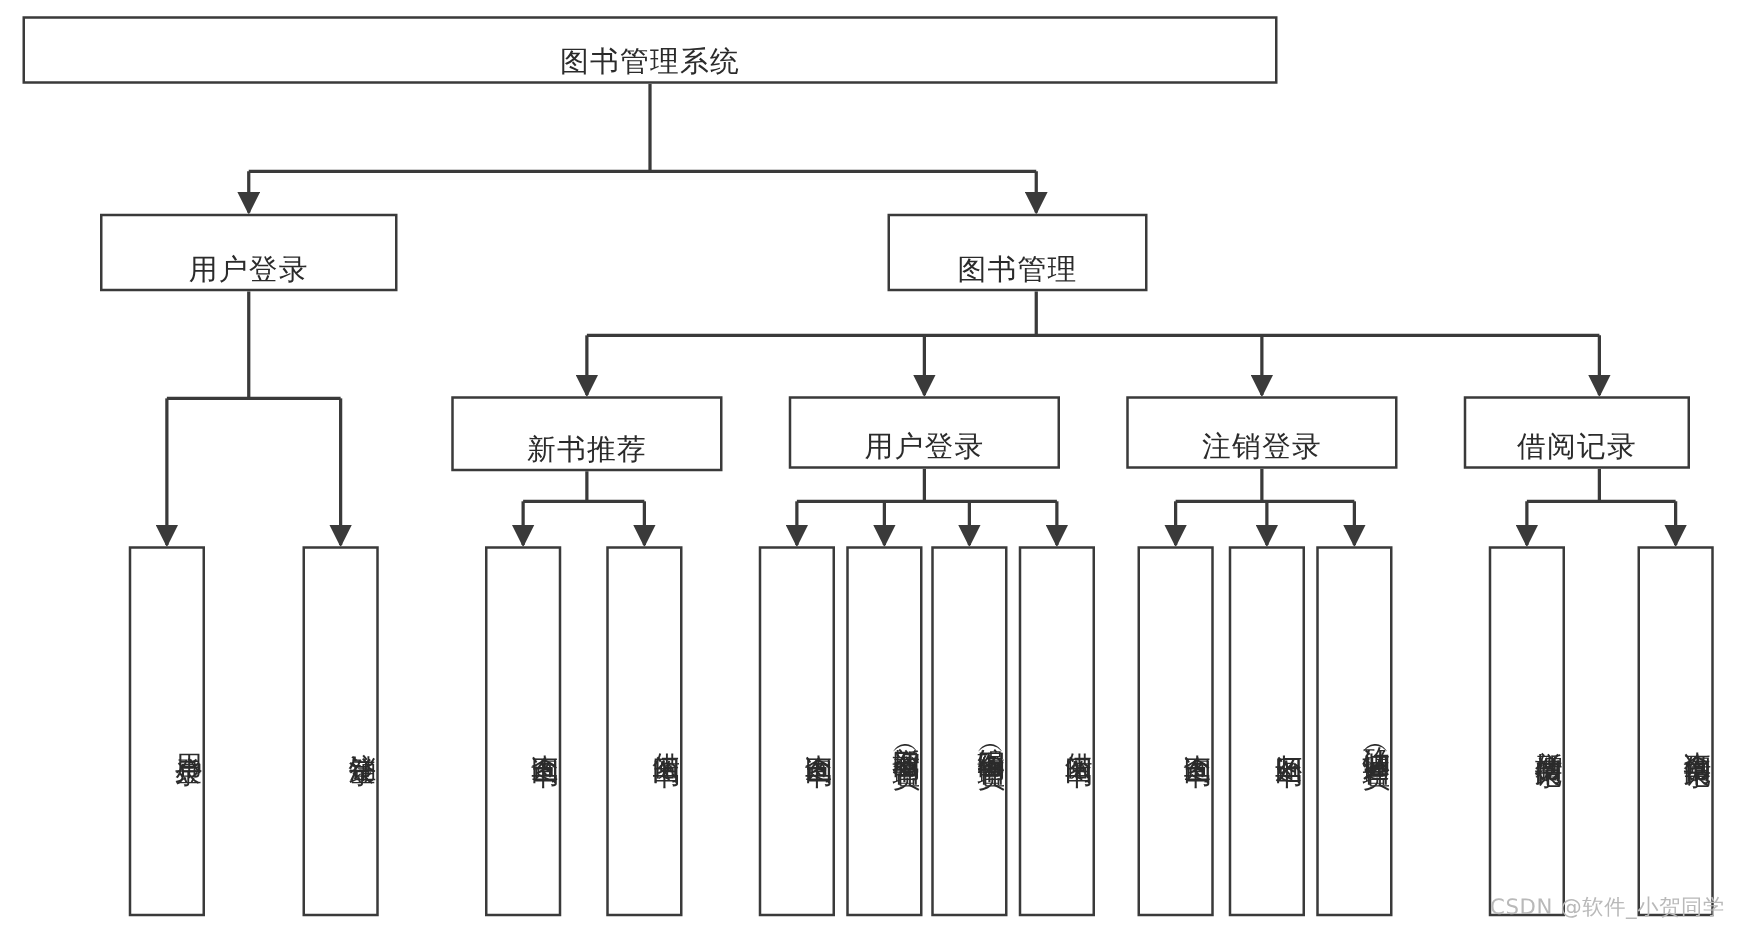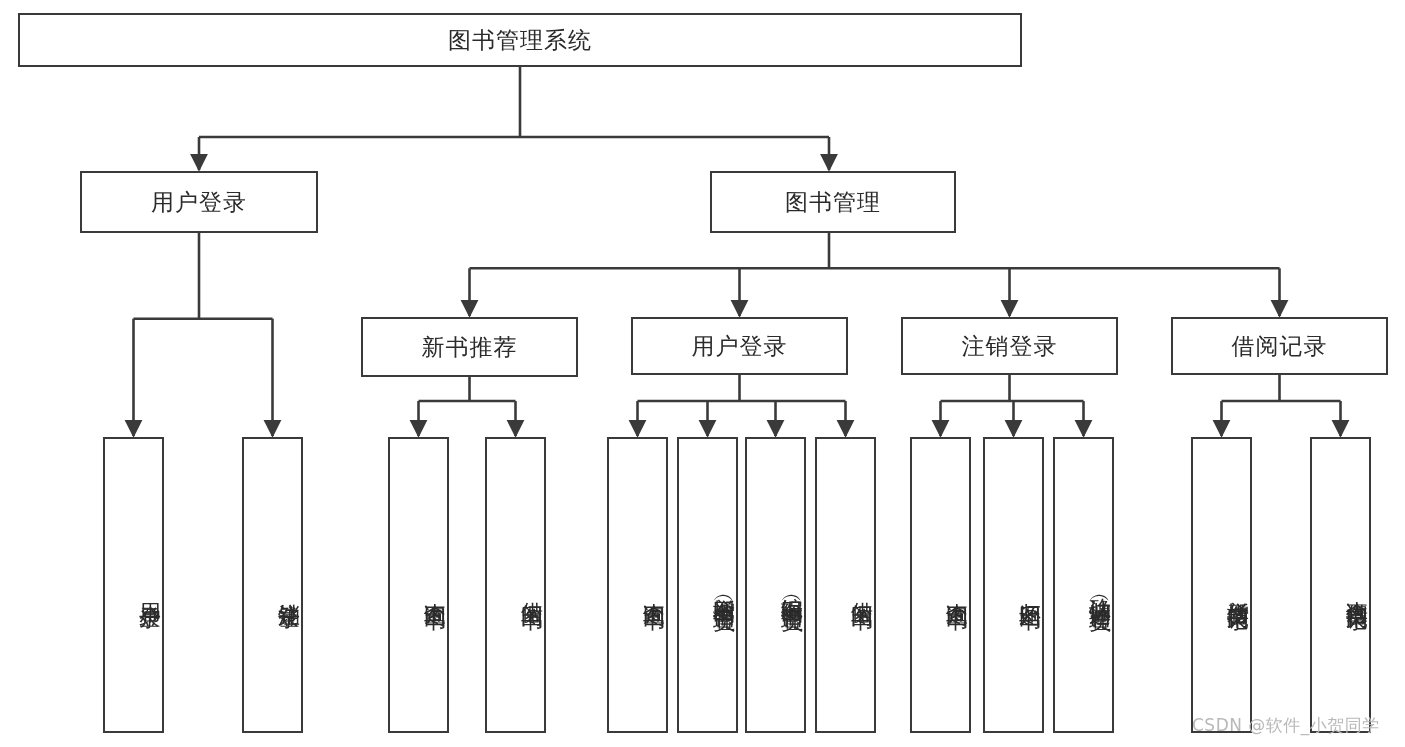--- a/index.html
+++ b/index.html
@@ -23,21 +23,21 @@
     top: 0;
     width: 1405px;
     height: 747px;
   }
   .node {
     position: absolute;
     box-sizing: border-box;
     border: 2px solid #3a3a3a;
     background: #ffffff;
     display: flex;
-    align-items: center;
+    align-items: flex-end;
     justify-content: center;
     color: #2b2b2b;
   }
   .node.horiz {
     font-size: 23px;
     letter-spacing: 1px;
   }
   .node.vert {
     writing-mode: vertical-rl;
     text-orientation: upright;
@@ -110,33 +110,33 @@
       </g>
   </svg>
 
   <div id="nodes-layer">
       <div class="node horiz" style="left: 18px; top: 13px; width: 1004px; height: 54px;">
         <span class="lbl">图书管理系统</span>
       </div>
       <div class="node horiz" style="left: 80px; top: 171px; width: 238px; height: 62px;">
         <span class="lbl">用户登录</span>
       </div>
-      <div class="node horiz" style="left: 710px; top: 171px; width: 246px; height: 62px;">
+      <div class="node horiz" style="left: 710px; top: 171px; width: 208px; height: 62px;">
         <span class="lbl">图书管理</span>
       </div>
       <div class="node horiz" style="left: 361px; top: 317px; width: 217px; height: 60px;">
         <span class="lbl">新书推荐</span>
       </div>
       <div class="node horiz" style="left: 631px; top: 317px; width: 217px; height: 58px;">
         <span class="lbl">用户登录</span>
       </div>
       <div class="node horiz" style="left: 901px; top: 317px; width: 217px; height: 58px;">
         <span class="lbl">注销登录</span>
       </div>
-      <div class="node horiz" style="left: 1171px; top: 317px; width: 217px; height: 58px;">
+      <div class="node horiz" style="left: 1171px; top: 317px; width: 181px; height: 58px;">
         <span class="lbl">借阅记录</span>
       </div>
       <div class="node vert" style="left: 103px; top: 437px; width: 61px; height: 296px;">
         <span class="lbl">用户登录</span>
       </div>
       <div class="node vert" style="left: 242px; top: 437px; width: 61px; height: 296px;">
         <span class="lbl">注销登录</span>
       </div>
       <div class="node vert" style="left: 388px; top: 437px; width: 61px; height: 296px;">
         <span class="lbl">查询图书</span>

